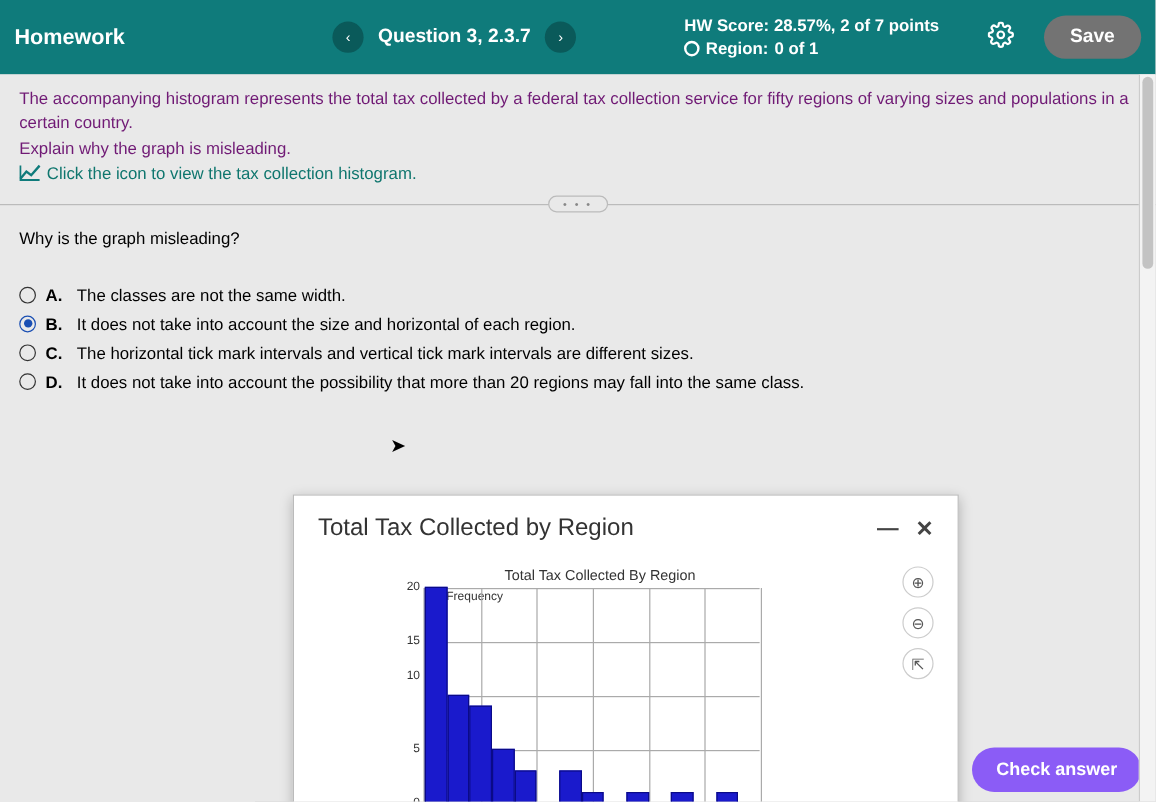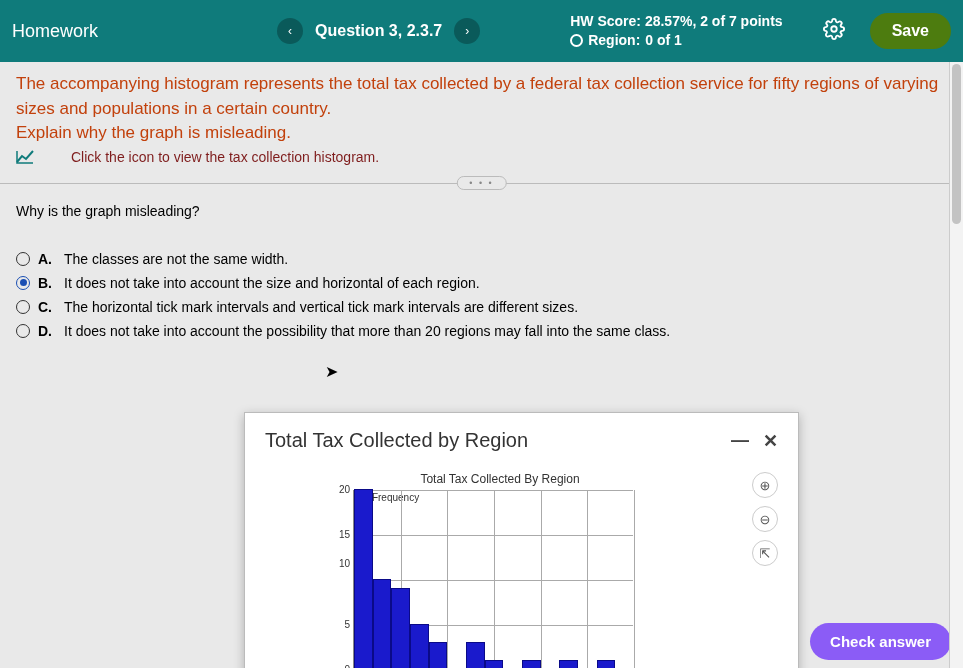--- a/index.html
+++ b/index.html
@@ -1,31 +1,31 @@
 <!DOCTYPE html>
 <html><head>
 <meta charset="utf-8">
 <style>
 * { box-sizing: border-box; margin: 0; padding: 0; }
 body { font-family: Arial, Helvetica, sans-serif; background: #d8d8d8; width: 963px; height: 668px; overflow: hidden; position: relative; }
 .header { background: #0f7b7b; color: #fff; height: 62px; display: flex; align-items: center; padding: 0 12px; }
-.hw-label { font-size: 18px; font-weight: normal; padding: 0 10px 0 0; margin-right: auto; }
+.hw-label { font-size: 18px; font-weight: bold; padding: 0 10px 0 0; margin-right: auto; }
 .q-nav { display: flex; align-items: center; gap: 6px; }
 .nav-btn { width: 26px; height: 26px; border-radius: 50%; background: #0a5a5a; color: #fff; display: flex; align-items: center; justify-content: center; font-size: 12px; cursor: pointer; }
 .q-label { font-size: 16px; font-weight: bold; padding: 0 6px; }
 .score-block { margin-left: 90px; font-size: 14px; line-height: 1.35; font-weight: bold; }
 .score-block .pts { display: flex; align-items: center; gap: 5px; }
 .pts-circle { width: 13px; height: 13px; border: 2px solid #fff; border-radius: 50%; }
 .gear { margin-left: 40px; cursor: pointer; }
-.save-btn { margin-left: 25px; background: #4d7c0f; color: #fff; border-radius: 20px; padding: 9px 22px; font-size: 16px; font-weight: bold; cursor: pointer; }
+.save-btn { margin-left: 25px; background: #737373; color: #fff; border-radius: 20px; padding: 9px 22px; font-size: 16px; font-weight: bold; cursor: pointer; }
 .content { background: #e9e9e9; border: 0; padding: 10px 16px 0 16px; height: calc(100% - 62px); position: relative; }
-.prompt { font-size: 17px; color: #c2410c; line-height: 1.45; }
+.prompt { font-size: 14px; color: #701a75; line-height: 1.45; }
 .link-row { display: flex; align-items: center; gap: 5px; margin-top: 3px; color: #0f7b7b; font-size: 14px; }
 .link-row svg { flex-shrink: 0; }
-.link-text { color: #7f1d1d; cursor: pointer; margin-left: 32px; }
+.link-text { color: #0f766e; cursor: pointer; }
 .divider { margin: 18px -16px 0; border-top: 1px solid #bbb; height: 14px; position: relative; }
 .divider-handle { position: absolute; left: 50%; top: -8px; transform: translateX(-50%); background: #e9e9e9; border: 1px solid #bbb; border-radius: 8px; padding: 1px 12px; font-size: 9px; color: #888; letter-spacing: 2px; cursor: pointer; }
 .question { font-size: 14px; margin: 6px 0 28px; }
 .choices { list-style: none; }
 .choices li { display: flex; align-items: center; gap: 8px; font-size: 14px; padding: 4px 0; }
 .radio { width: 14px; height: 14px; border: 1.5px solid #333; border-radius: 50%; display: inline-flex; align-items: center; justify-content: center; flex-shrink: 0; }
 .radio.selected::after { content: ""; width: 7px; height: 7px; background: #1a4fb3; border-radius: 50%; }
 .radio.selected { border-color: #1a4fb3; }
 .letter { font-weight: bold; width: 18px; }
 .panel { position: absolute; left: 244px; top: 350px; width: 555px; height: 300px; background: #fff; border: 1px solid #bbb; box-shadow: 0 3px 10px rgba(0,0,0,.25); padding: 16px 20px; }

